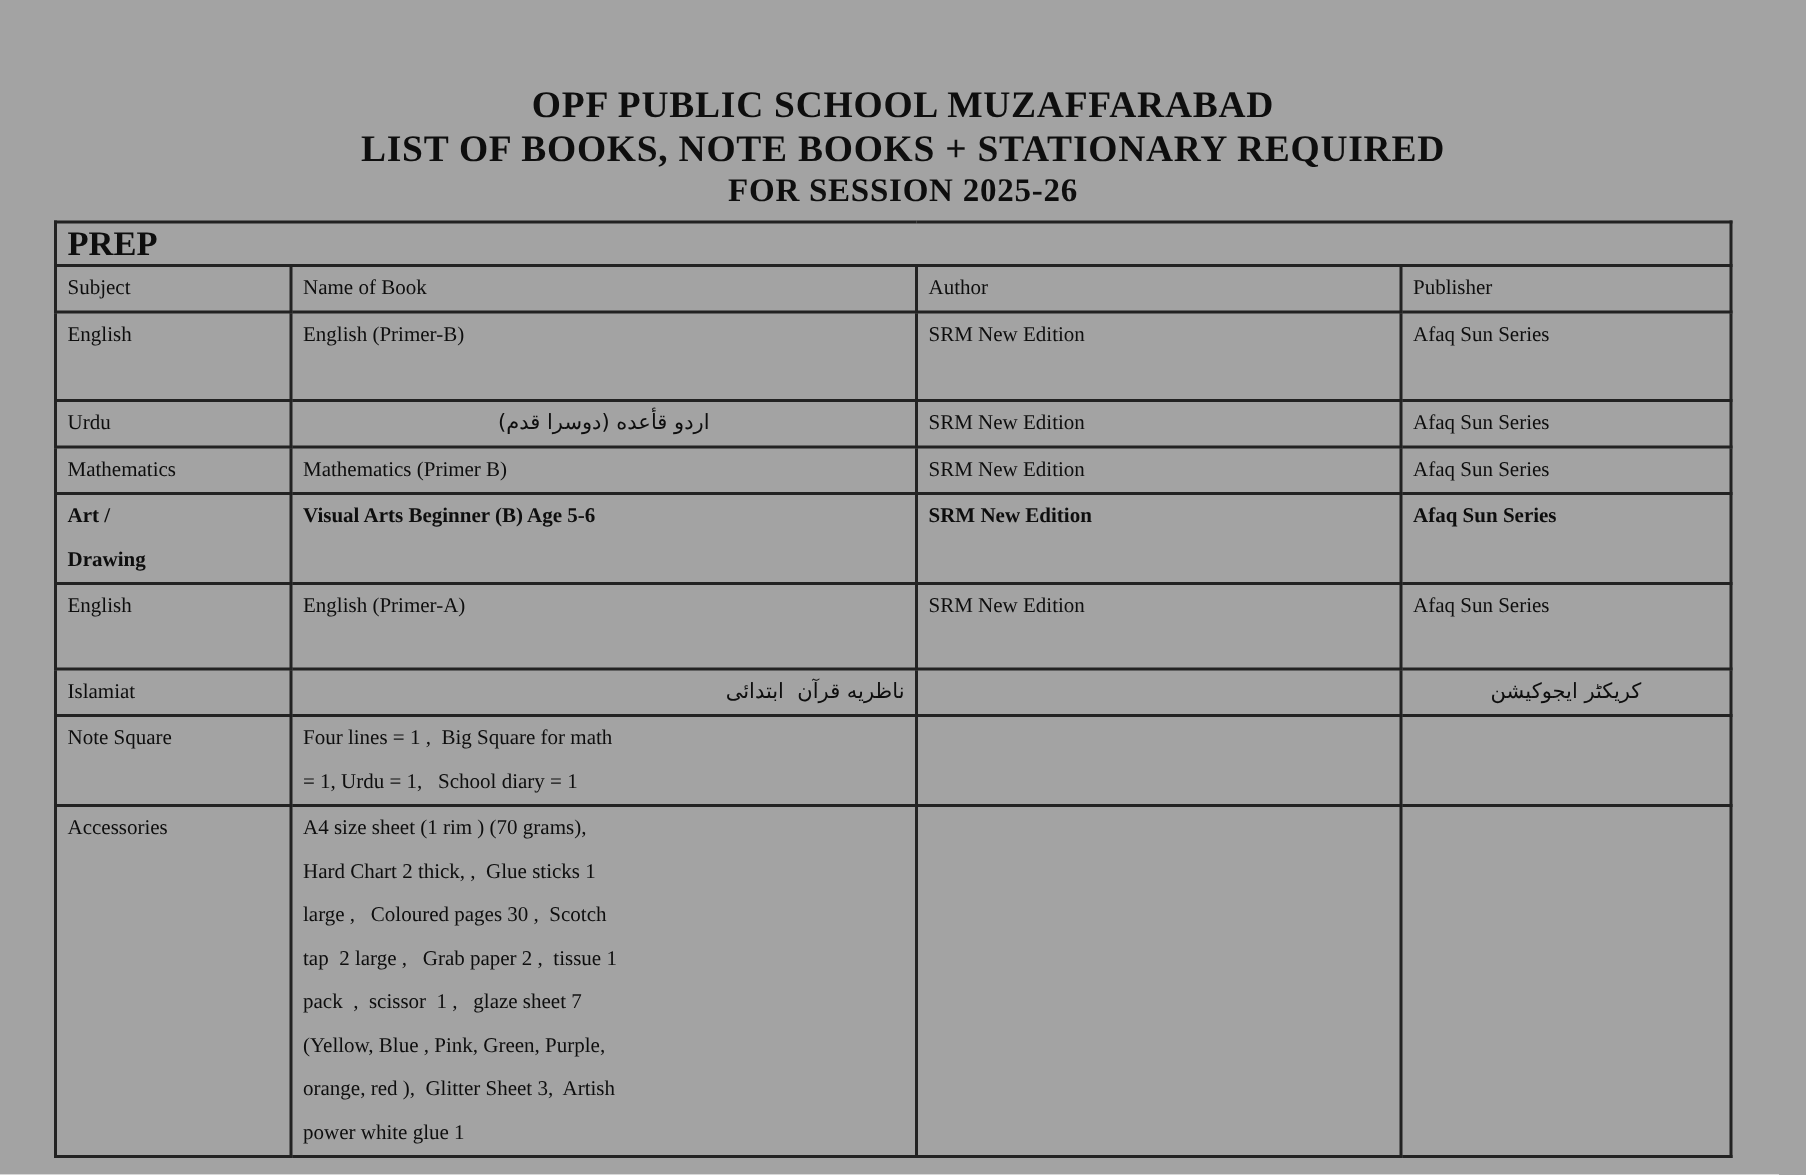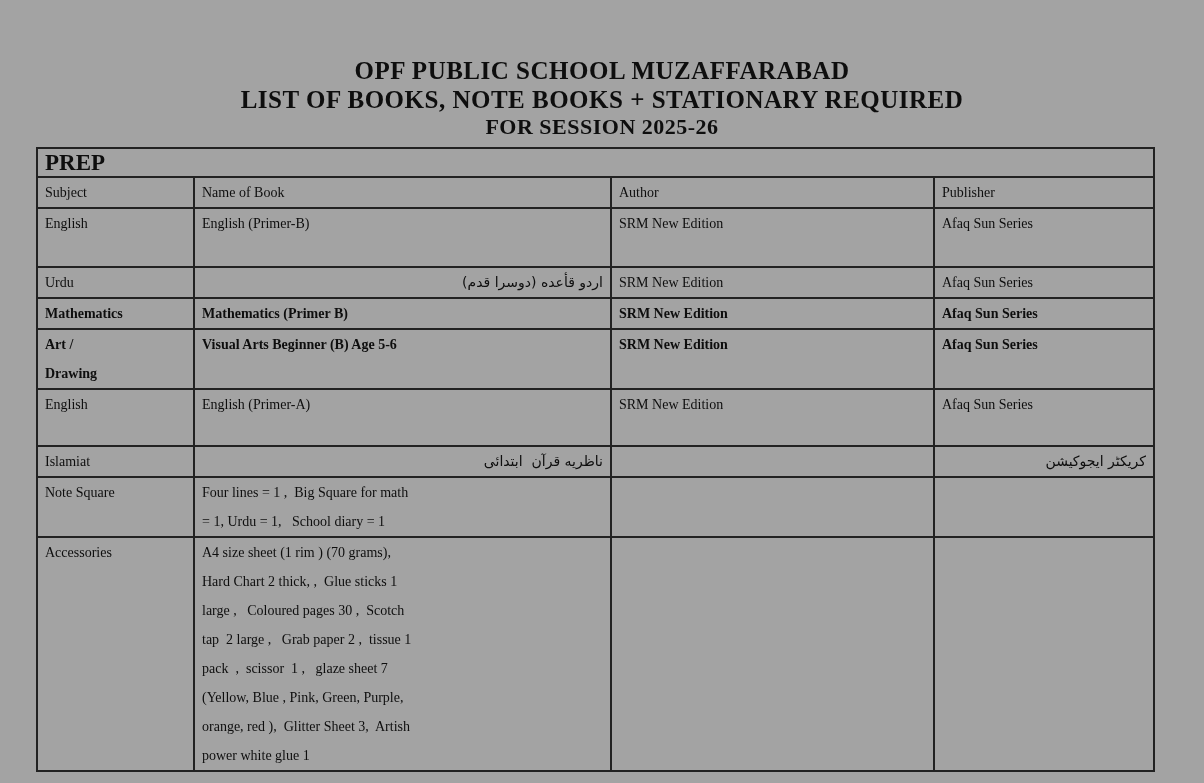--- a/index.html
+++ b/index.html
@@ -41,28 +41,28 @@
     font-size: 14px;
     line-height: 29px;
     padding: 0px 7px;
     white-space: pre-wrap;
     overflow: hidden;
   }
   tr.prep-row td { font-weight: bold; font-size: 23px; height: 27px; line-height: 27px; }
   tr.header-row td { height: 28px; }
   tr.r0 td { height: 59px; }
   tr.r1 td { height: 30px; }
-  tr.r2 td { height: 30px; font-weight: bold; }
+  tr.r2 td { height: 30px; }
   tr.r3 td { height: 56px; font-weight: bold; }
   tr.r4 td { height: 57px; }
   tr.r5 td { height: 30px; }
   tr.r6 td { height: 57px; }
   tr.r7 td { height: 231px; }
   td.rtl { direction: rtl; font-family: "DejaVu Sans", "Liberation Serif", serif; font-size: 20px; }
-  td.rtl-left { text-align: right; border-radius: 15px; }
+  td.rtl-left { text-align: center; border-radius: 15px; }
   td.rtl-right { text-align: right; }
 </style>
 </head>
 <body>
 
 <div class="page">
 
   <div class="titles">
     <div class="title-main">OPF PUBLIC SCHOOL MUZAFFARABAD</div>
     <div class="title-main">LIST OF BOOKS, NOTE BOOKS + STATIONARY REQUIRED</div>

